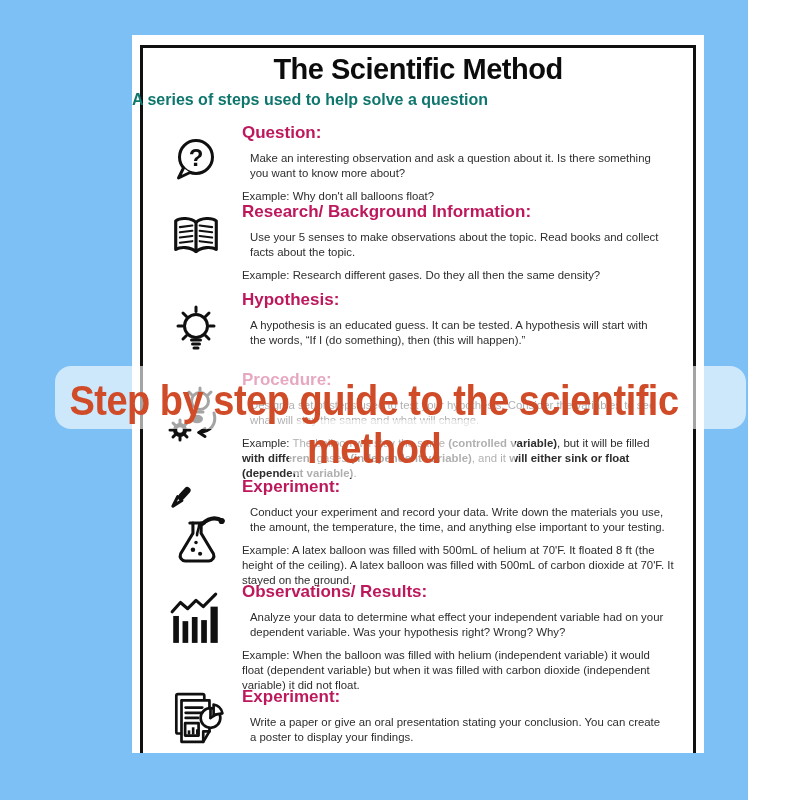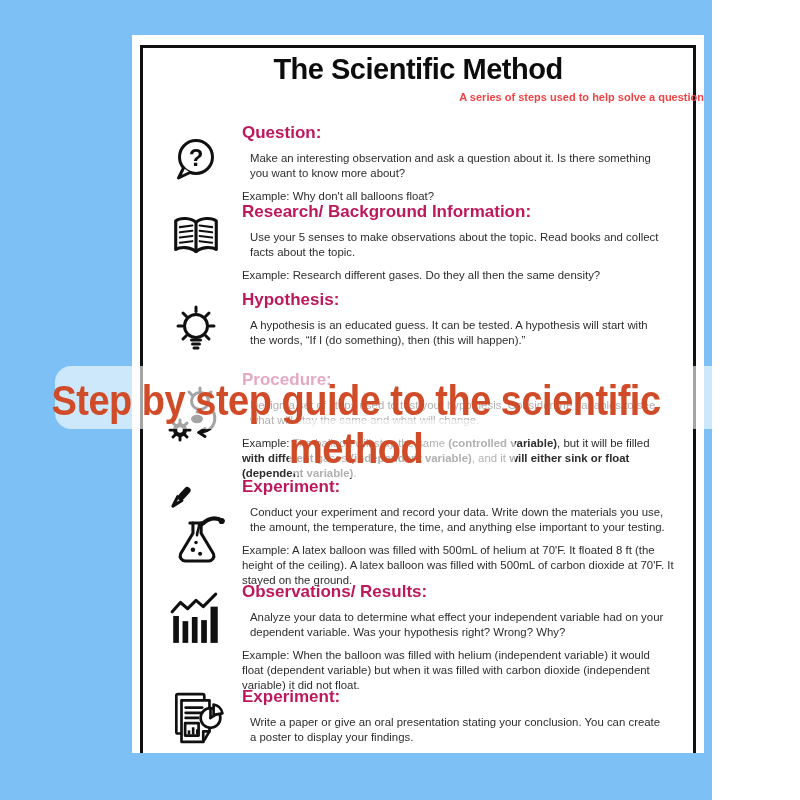--- a/index.html
+++ b/index.html
@@ -1,23 +1,23 @@
 <!DOCTYPE html>
 <html><head>
 <meta charset="utf-8">
 <style>
   html,body{margin:0;padding:0;width:800px;height:800px;overflow:hidden;
     font-family:"Liberation Sans","DejaVu Sans",sans-serif;}
-  .stage{position:relative;width:712px;height:800px;background:#7cc0f5;}
+  .stage{position:relative;width:712px;height:800px;background:#7cc0f5;padding-left:36px;}
   .page{position:absolute;left:132px;top:35px;width:572px;height:718px;background:#ffffff;overflow:hidden;}
   .frame{position:absolute;left:8px;top:10px;width:550px;height:760px;border:3px solid #101010;}
   .doc-title{position:absolute;left:0;right:0;top:18px;text-align:center;
     font-size:29px;font-weight:800;letter-spacing:-0.5px;color:#0c0c0c;}
-  .doc-subtitle{position:absolute;left:0;right:0;top:56px;text-align:right;
-    font-size:11px;font-weight:700;color:#ef4444;}
+  .doc-subtitle{position:absolute;left:0;right:0;top:56px;text-align:left;
+    font-size:16px;font-weight:700;color:#0f766e;}
   .section{position:absolute;left:28px;width:516px;display:flex;gap:10px;align-items:flex-start;}
   .icon-col{width:72px;flex:0 0 72px;display:flex;justify-content:center;padding-top:8px;}
   .text-col{flex:1;min-width:0;padding-right:2px;}
   .sec-title{font-size:17px;font-weight:800;color:#be185d;margin:0 0 3px 0;line-height:1.1;}
   .sec-body{font-size:11.4px;line-height:1.32;color:#2d2d2d;margin:8px;}
   .sec-example{font-size:11.4px;line-height:1.32;color:#2d2d2d;margin:1px 0 0 0;}
   .hl-box{position:absolute;background:rgba(255,255,255,0.62);border-radius:16px;z-index:5;}
   .hl-box-1{left:55px;top:366px;width:691px;height:63px;}
   .hl-box-2{left:289px;top:420px;width:226px;height:58px;}
   .overlay-line{position:absolute;left:0;right:0;text-align:center;z-index:6;

